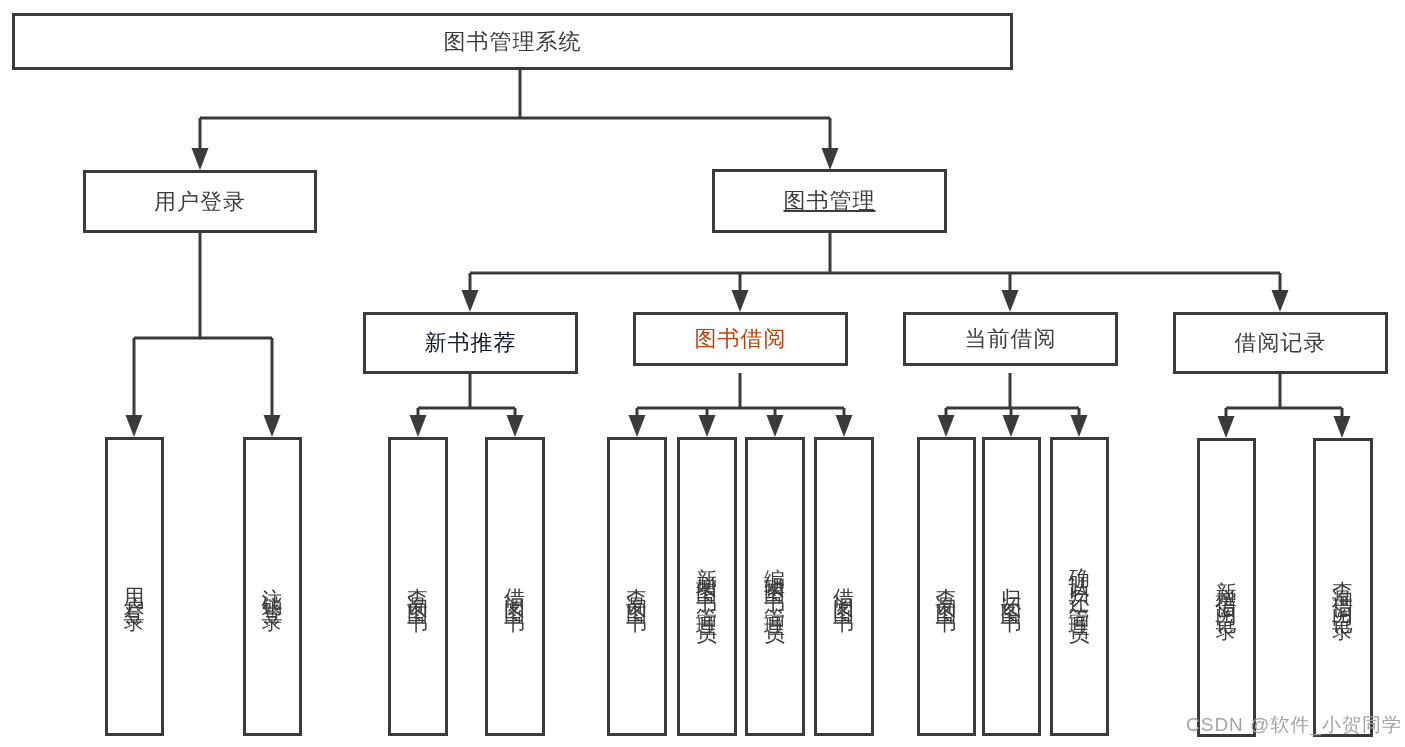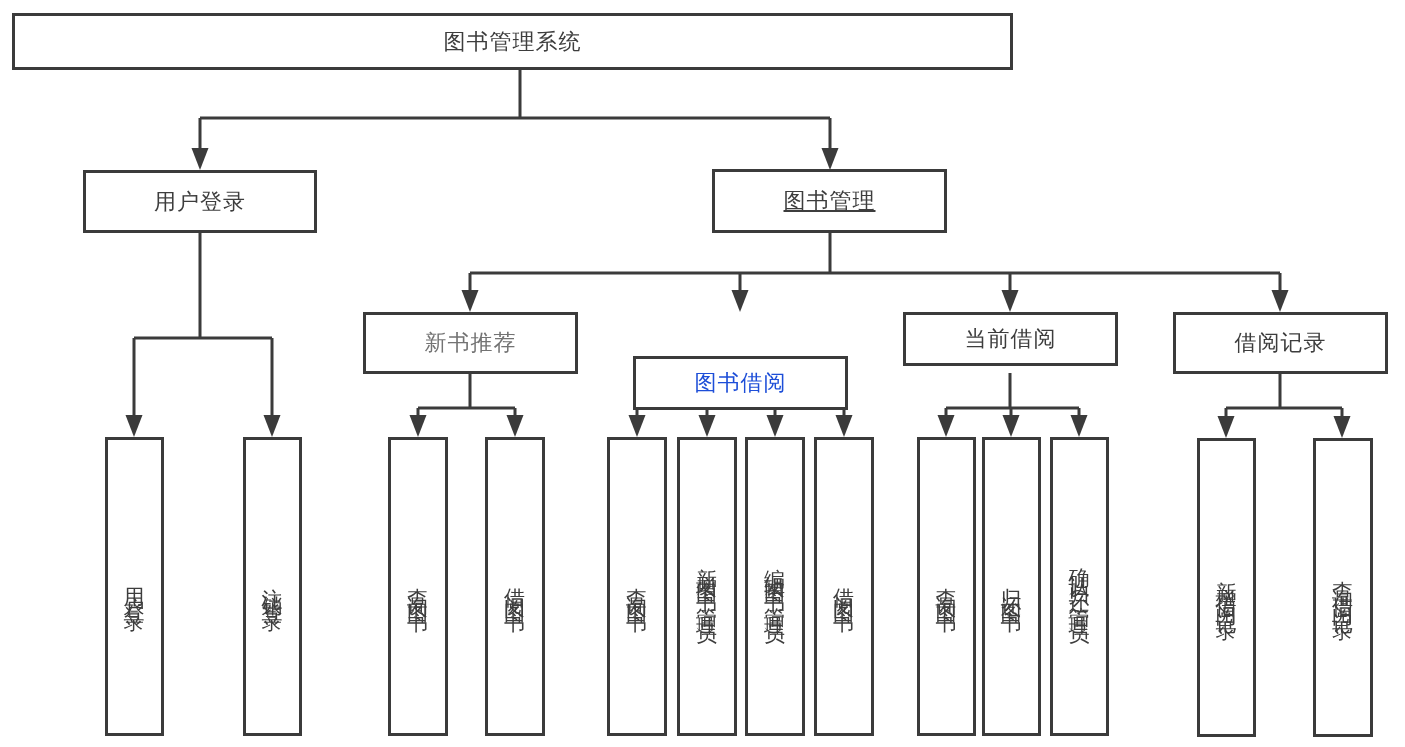--- a/index.html
+++ b/index.html
@@ -97,24 +97,24 @@
   <div id="node-layer">
       <div class="node h" style="left: 12px; top: 13px; width: 1001px; height: 57px; border-color: rgb(59, 59, 59); color: rgb(61, 61, 61);">
         <span class="label">图书管理系统</span>
       </div>
       <div class="node h" style="left: 83px; top: 170px; width: 234px; height: 63px; border-color: rgb(59, 59, 59); color: rgb(61, 61, 61);">
         <span class="label">用户登录</span>
       </div>
       <div class="node h" style="left: 712px; top: 169px; width: 235px; height: 64px; border-color: rgb(59, 59, 59); color: rgb(61, 61, 61); text-decoration: underline;">
         <span class="label">图书管理</span>
       </div>
-      <div class="node h" style="left: 363px; top: 312px; width: 215px; height: 62px; border-color: rgb(59, 59, 59); color: #737373;">
+      <div class="node h" style="left: 363px; top: 312px; width: 215px; height: 62px; border-color: rgb(59, 59, 59); color: #0f172a;">
         <span class="label">新书推荐</span>
       </div>
-      <div class="node h" style="left: 633px; top: 312px; width: 215px; height: 54px; border-color: rgb(59, 59, 59); color: #1d4ed8; margin-top: 44px;">
+      <div class="node h" style="left: 633px; top: 312px; width: 215px; height: 54px; border-color: rgb(59, 59, 59); color: #c2410c;">
         <span class="label">图书借阅</span>
       </div>
       <div class="node h" style="left: 903px; top: 312px; width: 215px; height: 54px; border-color: rgb(59, 59, 59); color: rgb(61, 61, 61);">
         <span class="label">当前借阅</span>
       </div>
       <div class="node h" style="left: 1173px; top: 312px; width: 215px; height: 62px; border-color: rgb(59, 59, 59); color: rgb(61, 61, 61);">
         <span class="label">借阅记录</span>
       </div>
       <div class="node v" style="left: 105px; top: 437px; width: 59px; height: 299px; border-color: rgb(59, 59, 59); color: rgb(61, 61, 61);">
         <span class="label">用户登录</span>
@@ -149,13 +149,14 @@
       <div class="node v" style="left: 1050px; top: 437px; width: 59px; height: 299px; border-color: rgb(59, 59, 59); color: rgb(61, 61, 61);">
         <span class="label">确认归还（管理员）</span>
       </div>
       <div class="node v" style="left: 1197px; top: 438px; width: 59px; height: 299px; border-color: rgb(59, 59, 59); color: rgb(61, 61, 61);">
         <span class="label">新增借阅记录</span>
       </div>
       <div class="node v" style="left: 1313px; top: 438px; width: 60px; height: 299px; border-color: rgb(59, 59, 59); color: rgb(61, 61, 61);">
         <span class="label">查询借阅记录</span>
       </div>
     </div>
+  <div class="watermark">CSDN @软件_小贺同学</div>
 </div>
 
 </body></html>

